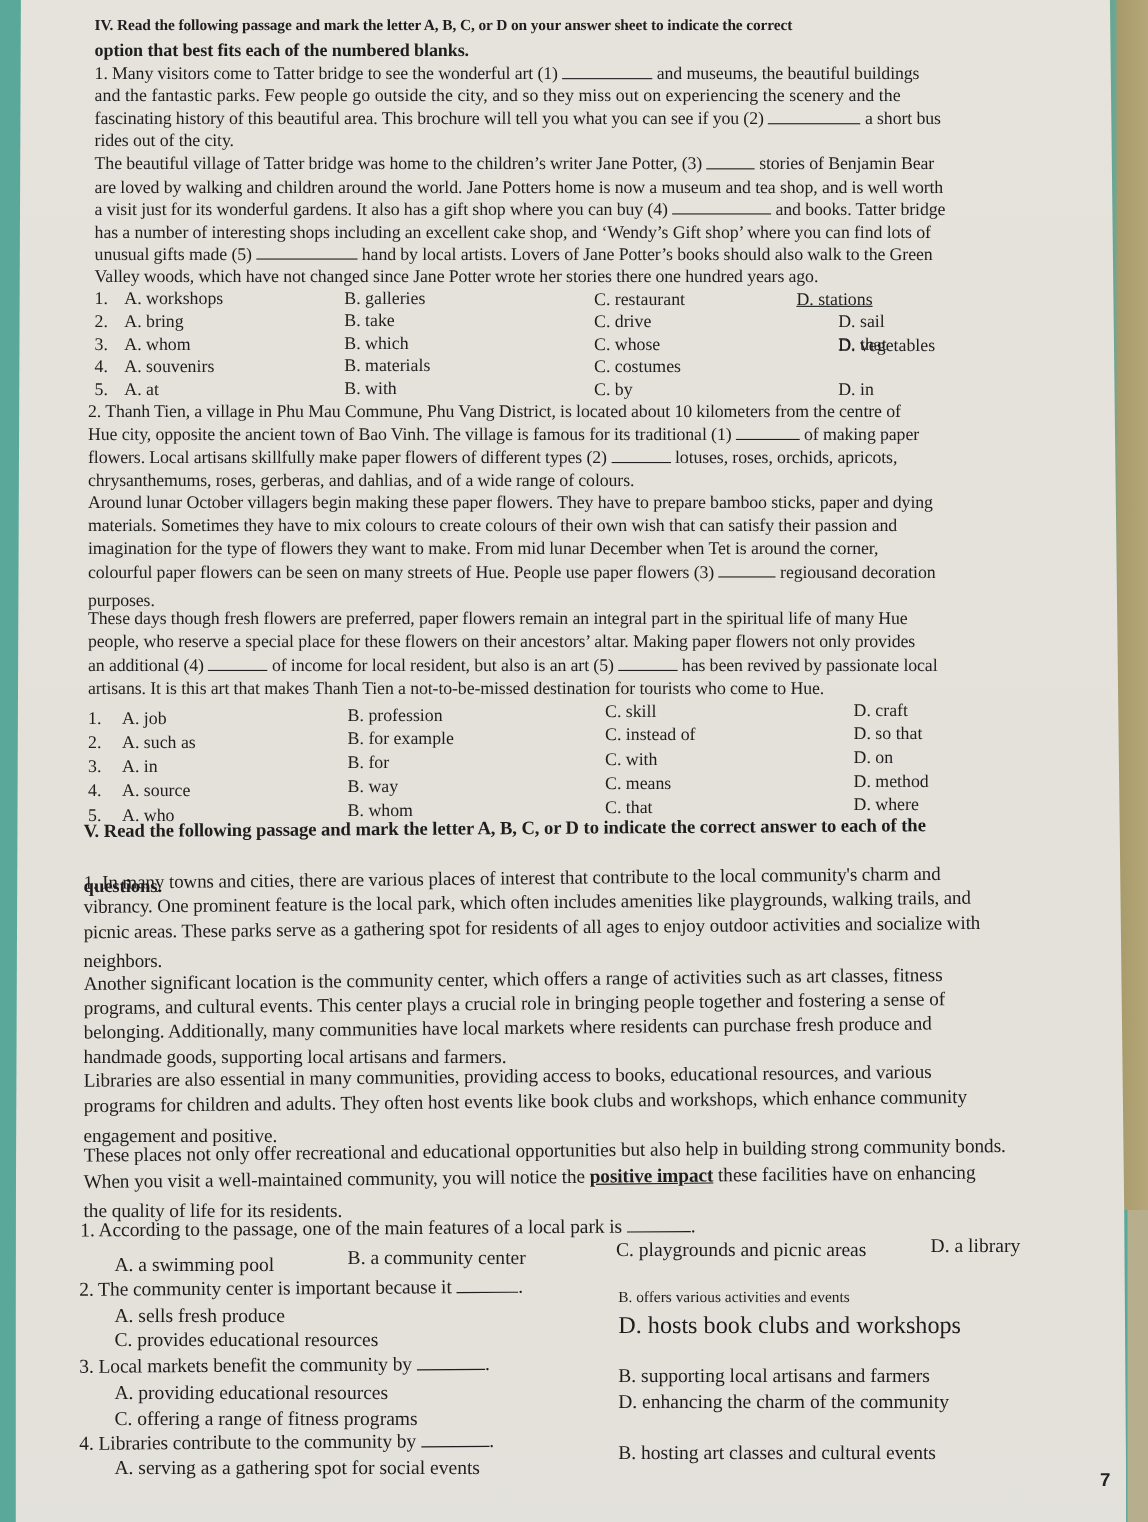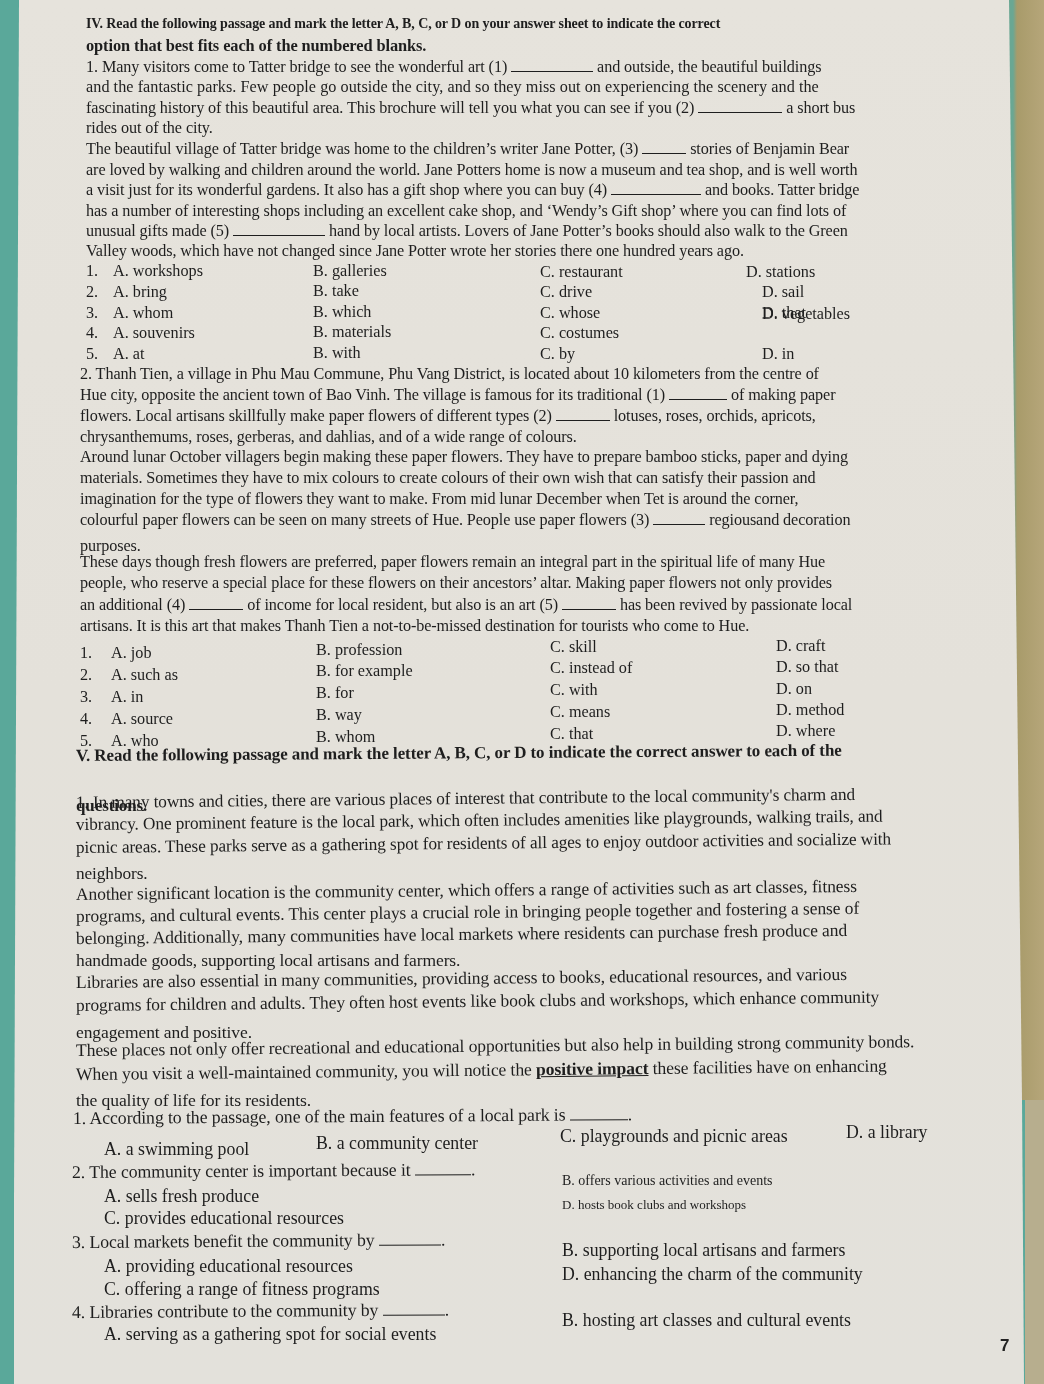--- a/index.html
+++ b/index.html
@@ -40,38 +40,38 @@
 <body>
 
 <div class="desk-right"></div>
 <div class="desk-right-low"></div>
 <div class="paper"></div>
 
 <div class="line bold" style="left:86px;top:14px;font-size:14px;">IV. Read the following passage and mark the letter A, B, C, or D on your answer sheet to indicate the correct</div>
 <div class="line bold" style="left:86px;top:36px;font-size:16.4px;">option that best fits each of the numbered blanks.</div>
 
 <div>
-  <div class="line" style="left:86px;top:57px;"><span>1. Many visitors come to Tatter bridge to see the wonderful art (1) </span><span class="blank" style="width:82px"></span><span> and outside, the beautiful buildings</span></div>
+  <div class="line" style="left:86px;top:57px;"><span>1. Many visitors come to Tatter bridge to see the wonderful art (1) </span><span class="blank" style="width:82px"></span><span> and museums, the beautiful buildings</span></div>
   <div class="line" style="left:86px;top:77px;letter-spacing:0.05px;">and the fantastic parks. Few people go outside the city, and so they miss out on experiencing the scenery and the</div>
   <div class="line" style="left:86px;top:98px;"><span>fascinating history of this beautiful area. This brochure will tell you what you can see if you (2) </span><span class="blank" style="width:84px"></span><span> a short bus</span></div>
   <div class="line" style="left:86px;top:118px;">rides out of the city.</div>
   <div class="line" style="left:86px;top:139px;"><span>The beautiful village of Tatter bridge was home to the children’s writer Jane Potter, (3) </span><span class="blank" style="width:44px"></span><span> stories of Benjamin Bear</span></div>
   <div class="line" style="left:86px;top:160px;">are loved by walking and children around the world. Jane Potters home is now a museum and tea shop, and is well worth</div>
   <div class="line" style="left:86px;top:180px;"><span>a visit just for its wonderful gardens. It also has a gift shop where you can buy (4) </span><span class="blank" style="width:90px"></span><span> and books. Tatter bridge</span></div>
   <div class="line" style="left:86px;top:201px;">has a number of interesting shops including an excellent cake shop, and ‘Wendy’s Gift shop’ where you can find lots of</div>
   <div class="line" style="left:86px;top:221px;"><span>unusual gifts made (5) </span><span class="blank" style="width:92px"></span><span> hand by local artists. Lovers of Jane Potter’s books should also walk to the Green</span></div>
   <div class="line" style="left:86px;top:241px;">Valley woods, which have not changed since Jane Potter wrote her stories there one hundred years ago.</div>
 </div>
 
 <div>
   <div class="opt" style="left:86px;top:261px;">1.</div>
   <div class="opt" style="left:113px;top:261px;">A. workshops</div>
   <div class="opt" style="left:313px;top:261px;">B. galleries</div>
   <div class="opt" style="left:540px;top:262px;">C. restaurant</div>
-  <div class="opt" style="left:746px;top:262px;">D. stations</div>
+  <div class="opt" style="left:724px;top:262px;text-decoration:underline;">D. stations</div>
 
   <div class="opt" style="left:86px;top:282px;">2.</div>
   <div class="opt" style="left:113px;top:282px;">A. bring</div>
   <div class="opt" style="left:313px;top:281px;">B. take</div>
   <div class="opt" style="left:540px;top:282px;">C. drive</div>
   <div class="opt" style="left:762px;top:282px;">D. sail</div>
 
   <div class="opt" style="left:86px;top:303px;">3.</div>
   <div class="opt" style="left:113px;top:303px;text-align:center;">A. whom</div>
   <div class="opt" style="left:313px;top:302px;">B. which</div>
@@ -163,21 +163,21 @@
   <div class="line" style="left:73px;top:1108px;font-size:17.8px;transform:rotate(-0.4deg);transform-origin:left;"><span>1. According to the passage, one of the main features of a local park is </span><span class="blank" style="width:58px"></span><span>.</span></div>
   <div class="opt" style="left:104px;top:1139px;font-size:17.8px;">A. a swimming pool</div>
   <div class="opt" style="left:316px;top:1133px;font-size:17.8px;">B. a community center</div>
   <div class="opt" style="left:560px;top:1126px;font-size:17.8px;">C. playgrounds and picnic areas</div>
   <div class="opt" style="left:846px;top:1122px;font-size:17.8px;">D. a library</div>
 
   <div class="line" style="left:72px;top:1162px;font-size:17.8px;transform:rotate(-0.4deg);transform-origin:left;"><span>2. The community center is important because it </span><span class="blank" style="width:56px"></span><span>.</span></div>
   <div class="opt" style="left:104px;top:1186px;font-size:17.8px;">A. sells fresh produce</div>
   <div class="opt" style="left:562px;top:1171px;font-size:14px;">B. offers various activities and events</div>
   <div class="opt" style="left:104px;top:1208px;font-size:17.8px;">C. provides educational resources</div>
-  <div class="opt" style="left:562px;top:1195px;font-size:13px;">D. hosts book clubs and workshops</div>
+  <div class="opt" style="left:562px;top:1195px;font-size:22px;">D. hosts book clubs and workshops</div>
 
   <div class="line" style="left:72px;top:1232px;font-size:17.8px;transform:rotate(-0.4deg);transform-origin:left;"><span>3. Local markets benefit the community by </span><span class="blank" style="width:62px"></span><span>.</span></div>
   <div class="opt" style="left:104px;top:1256px;font-size:17.8px;">A. providing educational resources</div>
   <div class="opt" style="left:562px;top:1240px;font-size:17.8px;">B. supporting local artisans and farmers</div>
   <div class="opt" style="left:104px;top:1279px;font-size:17.8px;">C. offering a range of fitness programs</div>
   <div class="opt" style="left:562px;top:1264px;font-size:17.8px;">D. enhancing the charm of the community</div>
 
   <div class="line" style="left:72px;top:1302px;font-size:17.8px;transform:rotate(-0.4deg);transform-origin:left;"><span>4. Libraries contribute to the community by </span><span class="blank" style="width:62px"></span><span>.</span></div>
   <div class="opt" style="left:104px;top:1324px;font-size:17.8px;">A. serving as a gathering spot for social events</div>
   <div class="opt" style="left:562px;top:1310px;font-size:17.8px;">B. hosting art classes and cultural events</div>

